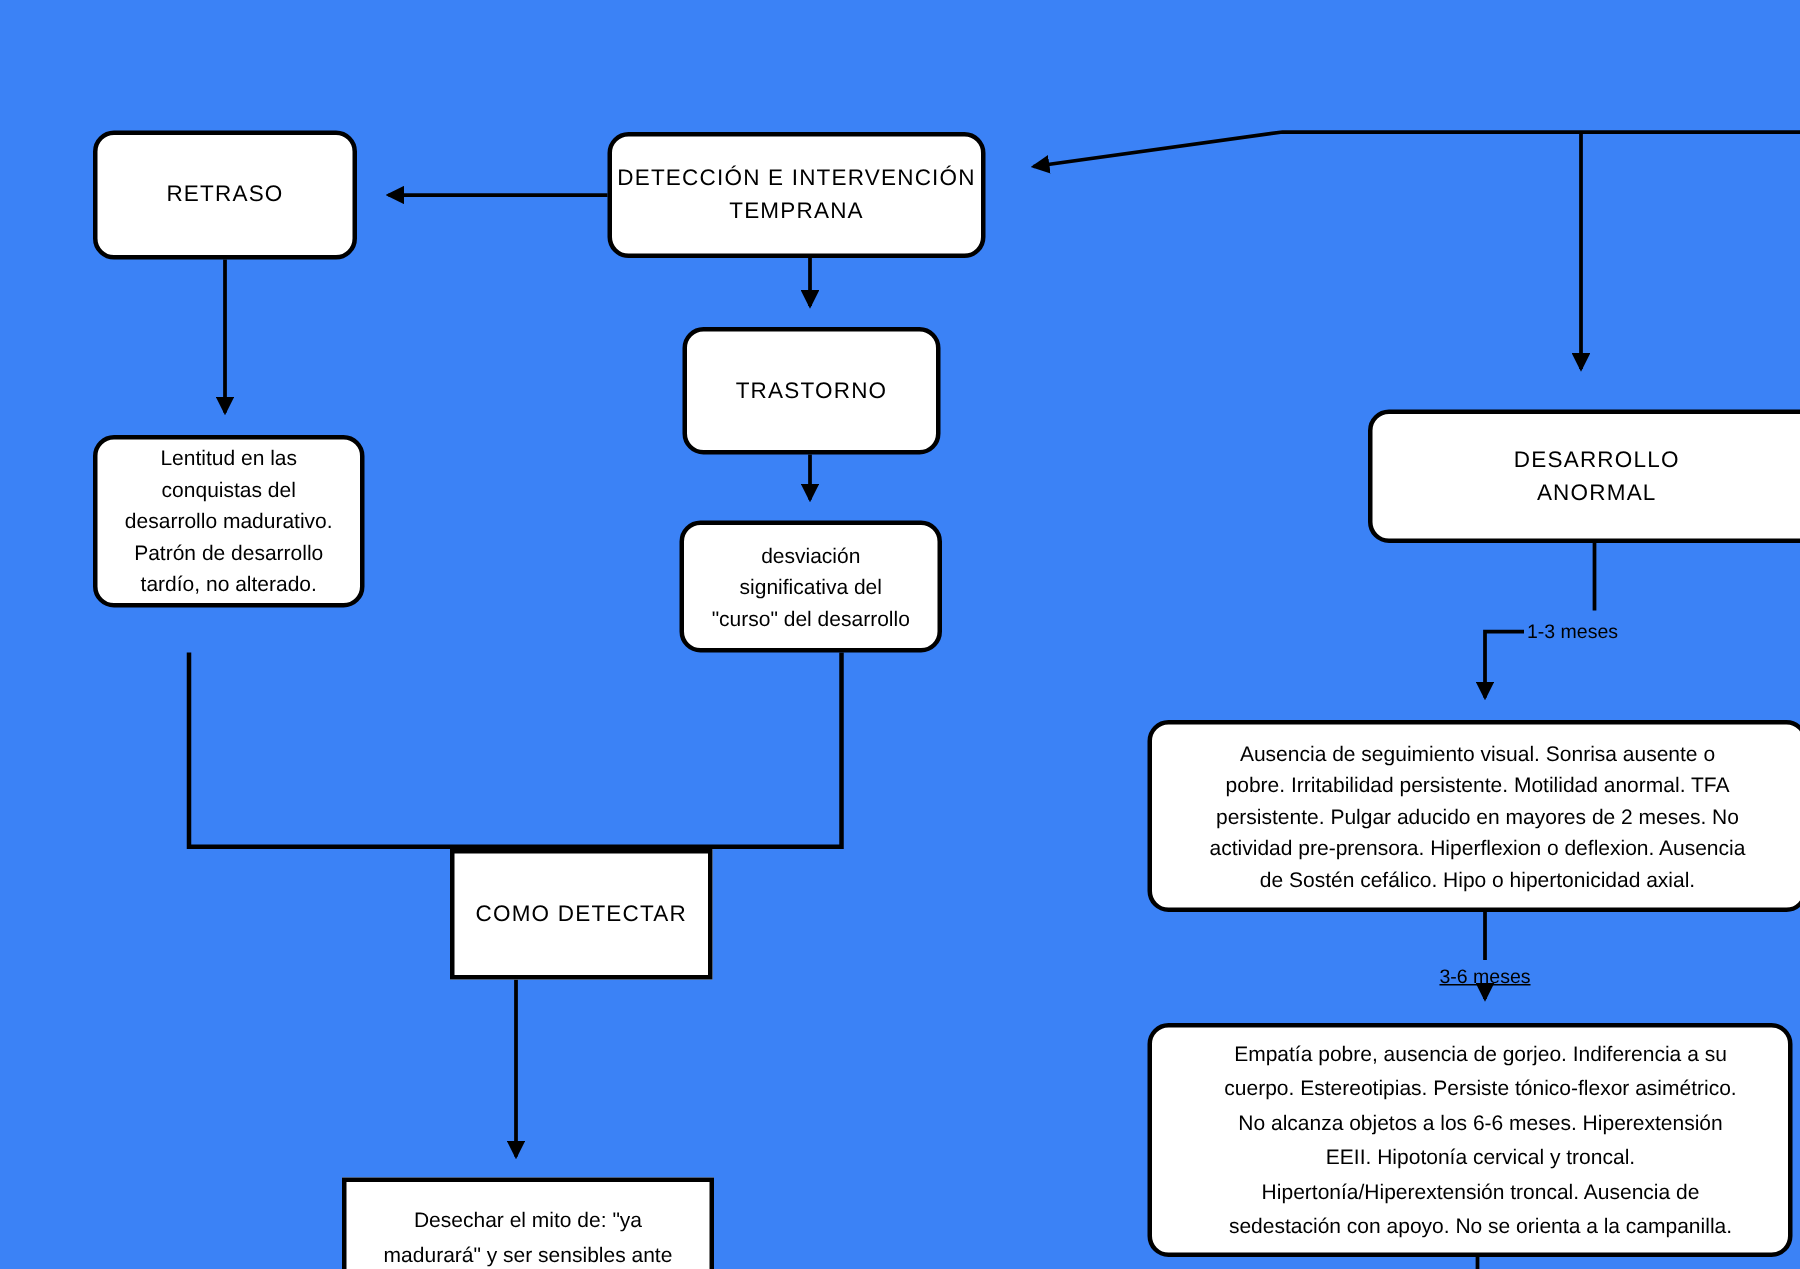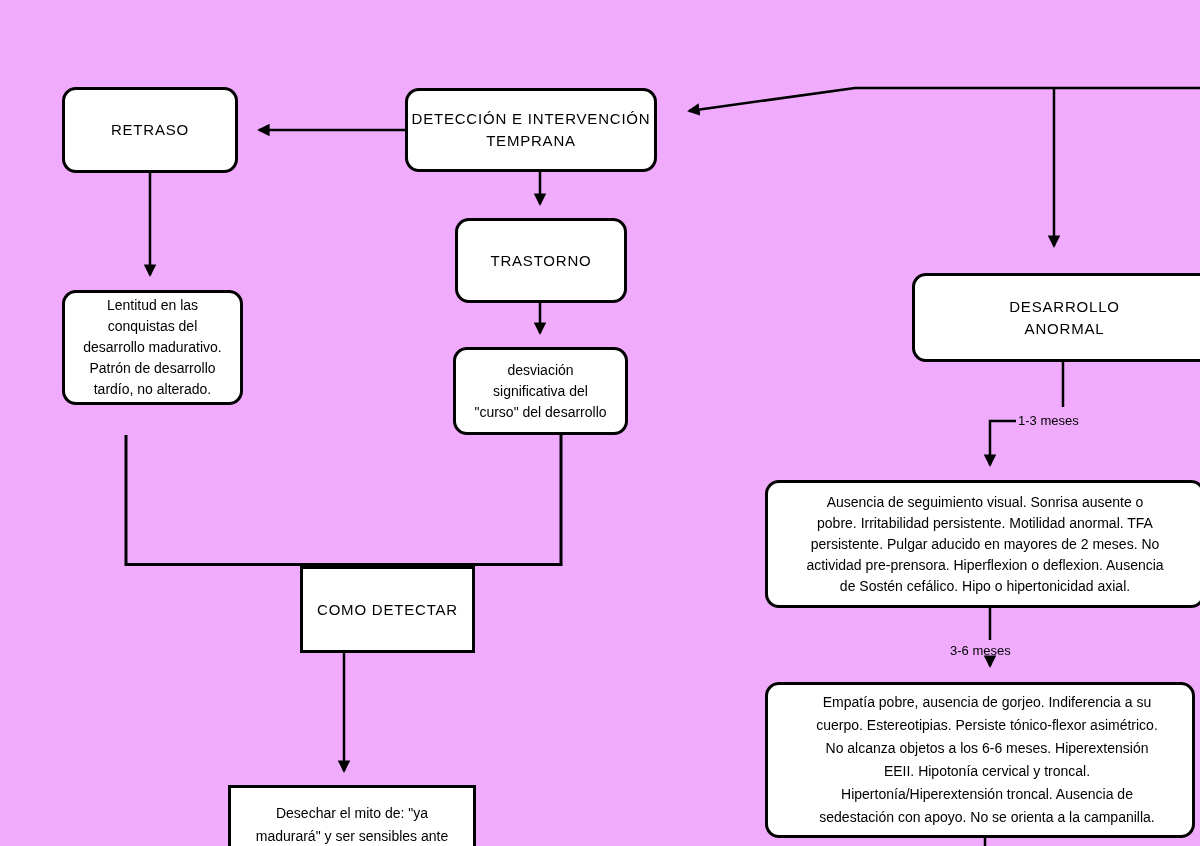--- a/index.html
+++ b/index.html
@@ -1,18 +1,18 @@
 <!DOCTYPE html>
 <html><head>
 <meta charset="utf-8">
 <style>
   html,body{margin:0;padding:0;background:#ffffff;}
   .canvas{
     position:relative;width:1200px;height:846px;overflow:hidden;
-    background:#f0abfc;font-family:"Liberation Sans",sans-serif;color:#000;
+    background:#3b82f6;font-family:"Liberation Sans",sans-serif;color:#000;
   }
   svg.wires{position:absolute;left:0;top:0;width:1200px;height:846px;}
   svg.wires path{stroke:#000;fill:none;stroke-width:2.5;}
   svg.wires path.thick{stroke-width:3;}
   .node{
     position:absolute;box-sizing:border-box;background:#fff;
     border:3px solid #000;border-radius:14px;
     display:flex;flex-direction:column;align-items:center;justify-content:center;
     text-align:center;
   }
@@ -88,21 +88,21 @@
     <span>pobre. Irritabilidad persistente. Motilidad anormal. TFA</span>
     <span>persistente. Pulgar aducido en mayores de 2 meses. No</span>
     <span>actividad pre-prensora. Hiperflexion o deflexion. Ausencia</span>
     <span>de Sostén cefálico. Hipo o hipertonicidad axial.</span>
   </div>
 
   <div class="node title square" style="left:257px;top:566px;width:175px;height:87px;">
     <span>COMO DETECTAR</span>
   </div>
 
-  <div class="edge-label" style="left:950px;top:643px;width:80px;">3-6 meses</div>
+  <div class="edge-label" style="left:950px;top:643px;width:80px;text-align:center;text-decoration:underline;">3-6 meses</div>
 
   <div class="node body-text lh23" style="left:765px;top:682px;width:430px;height:156px;padding-left:14px;">
     <span>Empatía pobre, ausencia de gorjeo. Indiferencia a su</span>
     <span>cuerpo. Estereotipias. Persiste tónico-flexor asimétrico.</span>
     <span>No alcanza objetos a los 6-6 meses. Hiperextensión</span>
     <span>EEII. Hipotonía cervical y  troncal.</span>
     <span>Hipertonía/Hiperextensión troncal. Ausencia de</span>
     <span>sedestación con apoyo. No se orienta a la campanilla.</span>
   </div>
 

